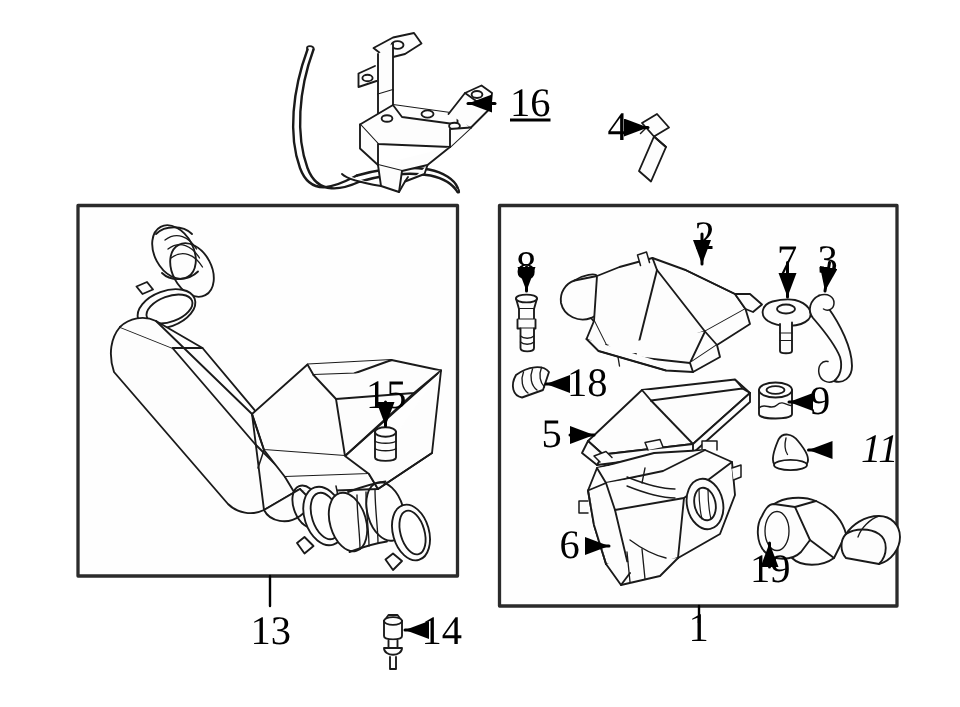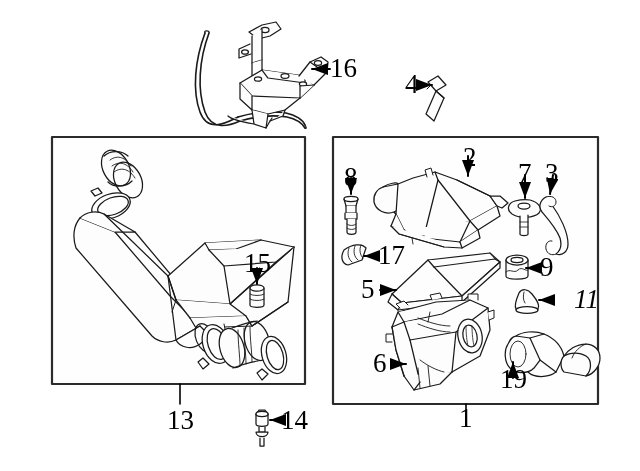--- a/index.html
+++ b/index.html
@@ -338,21 +338,21 @@
 
   <div class="callout" style="left:459px; top:405px;">1</div>
   <div class="callout" style="left:463px; top:144px;">2</div>
   <div class="callout" style="left:545px; top:160px;">3</div>
   <div class="callout" style="left:405px; top:71px;">4</div>
   <div class="callout" style="left:361px; top:276px;">5</div>
   <div class="callout" style="left:373px; top:350px;">6</div>
   <div class="callout" style="left:518px; top:160px;">7</div>
   <div class="callout" style="left:344px; top:164px;">8</div>
   <div class="callout" style="left:540px; top:254px;">9</div>
-  <div class="callout" style="left:378px; top:242px;">17</div>
+  <div class="callout" style="left:378px; top:242px;">18</div>
   <div class="callout" style="left:574px; top:286px;font-style:italic;">11</div>
   <div class="callout" style="left:500px; top:366px;">19</div>
   <div class="callout" style="left:167px; top:407px;text-align:center;">13</div>
   <div class="callout" style="left:281px; top:407px;text-align:center;">14</div>
   <div class="callout" style="left:244px; top:250px;">15</div>
-  <div class="callout" style="left:330px; top:55px;">16</div>
+  <div class="callout" style="left:340px; top:55px;text-decoration:underline;">16</div>
 
 </div>
 
 </body></html>

